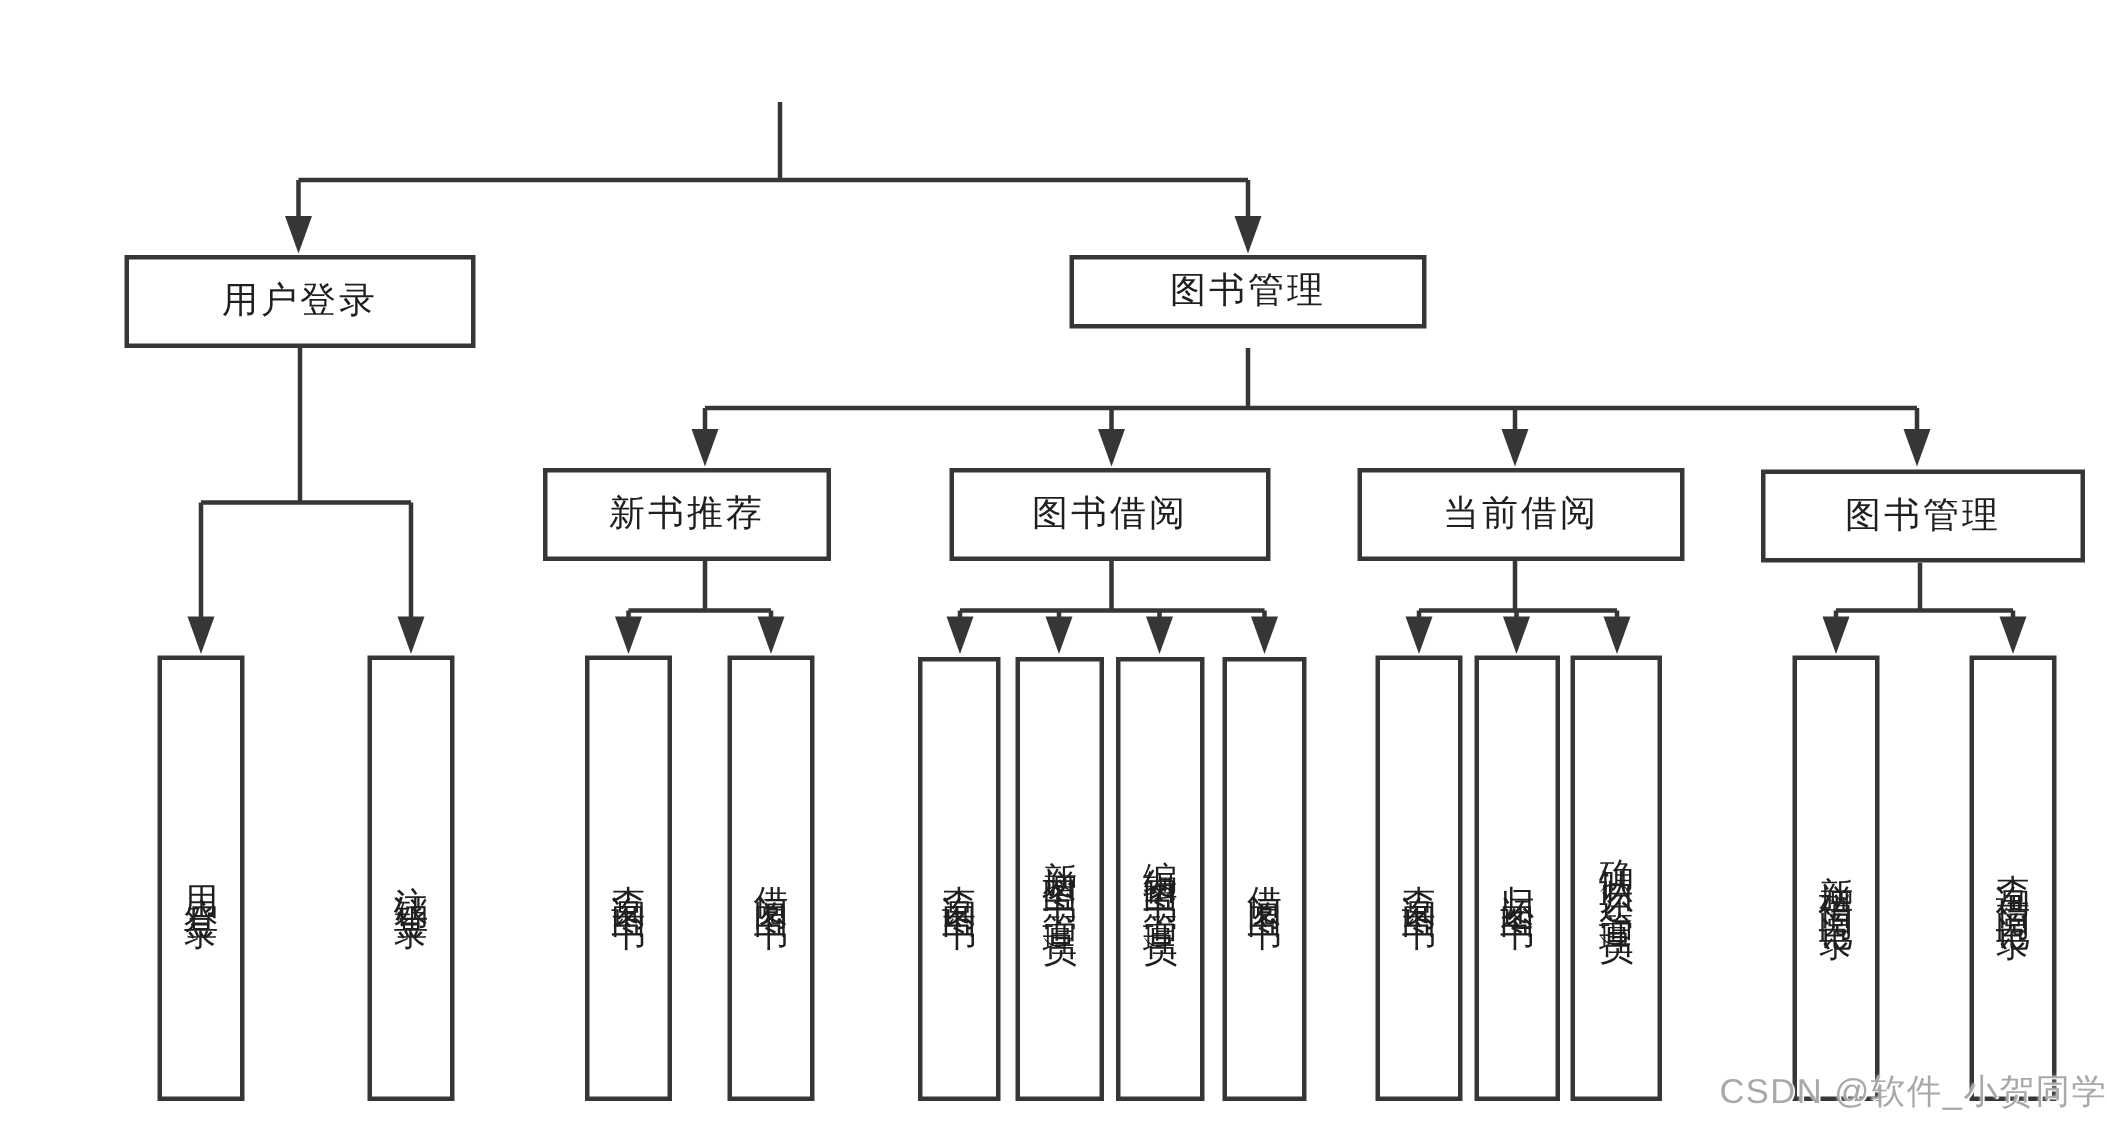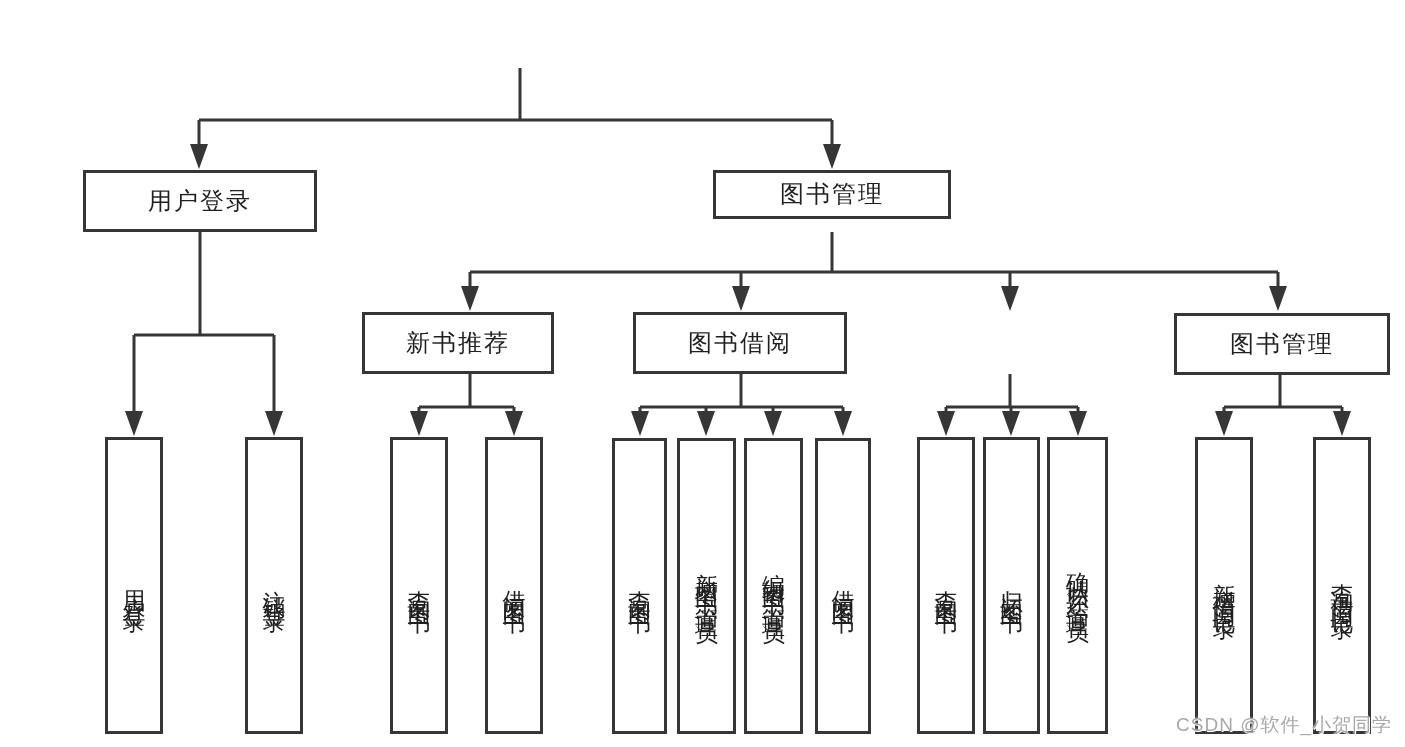--- a/index.html
+++ b/index.html
@@ -34,23 +34,23 @@
   .vnode {
     writing-mode: vertical-rl;
     text-orientation: mixed;
     letter-spacing: 7px;
     line-height: 1;
     white-space: normal;
     font-size: 23px;
   }
   .watermark {
     position: absolute;
-    right: 13px;
+    right: 0;
     top: 712px;
-    font-size: 19px;
+    font-size: 23px;
     letter-spacing: 1px;
     color: #a8a8a8;
     text-shadow: 0 0 2px #ffffff, 1px 1px 0 #ffffff;
     white-space: nowrap;
   }
 </style>
 </head>
 <body>
 
 <div class="stage">
@@ -94,20 +94,21 @@
       <polygon points="1333,411 1351,411 1342,436"></polygon>
     </g>
   </svg>
 
 
   <div class="node" style="left:83px; top:170px; width:234px; height:62px;">用户登录</div>
   <div class="node" style="left:713px; top:170px; width:238px; height:49px;">图书管理</div>
 
   <div class="node" style="left:362px; top:312px; width:192px; height:62px;">新书推荐</div>
   <div class="node" style="left:633px; top:312px; width:214px; height:62px;">图书借阅</div>
+  <div class="node" style="left:905px; top:312px; width:218px; height:62px;">当前借阅</div>
   <div class="node" style="left:1174px; top:313px; width:216px; height:62px;">图书管理</div>
 
   <div class="node vnode" style="left:105px; top:437px; width:58px; height:297px;">用户登录</div>
   <div class="node vnode" style="left:245px; top:437px; width:58px; height:297px;">注销登录</div>
 
   <div class="node vnode" style="left:390px; top:437px; width:58px; height:297px;">查询图书</div>
   <div class="node vnode" style="left:485px; top:437px; width:58px; height:297px;">借阅图书</div>
 
   <div class="node vnode" style="left:612px; top:438px; width:55px; height:296px;">查询图书</div>
   <div class="node vnode" style="left:677px; top:438px; width:59px; height:296px;">新增图书（管理员）</div>

